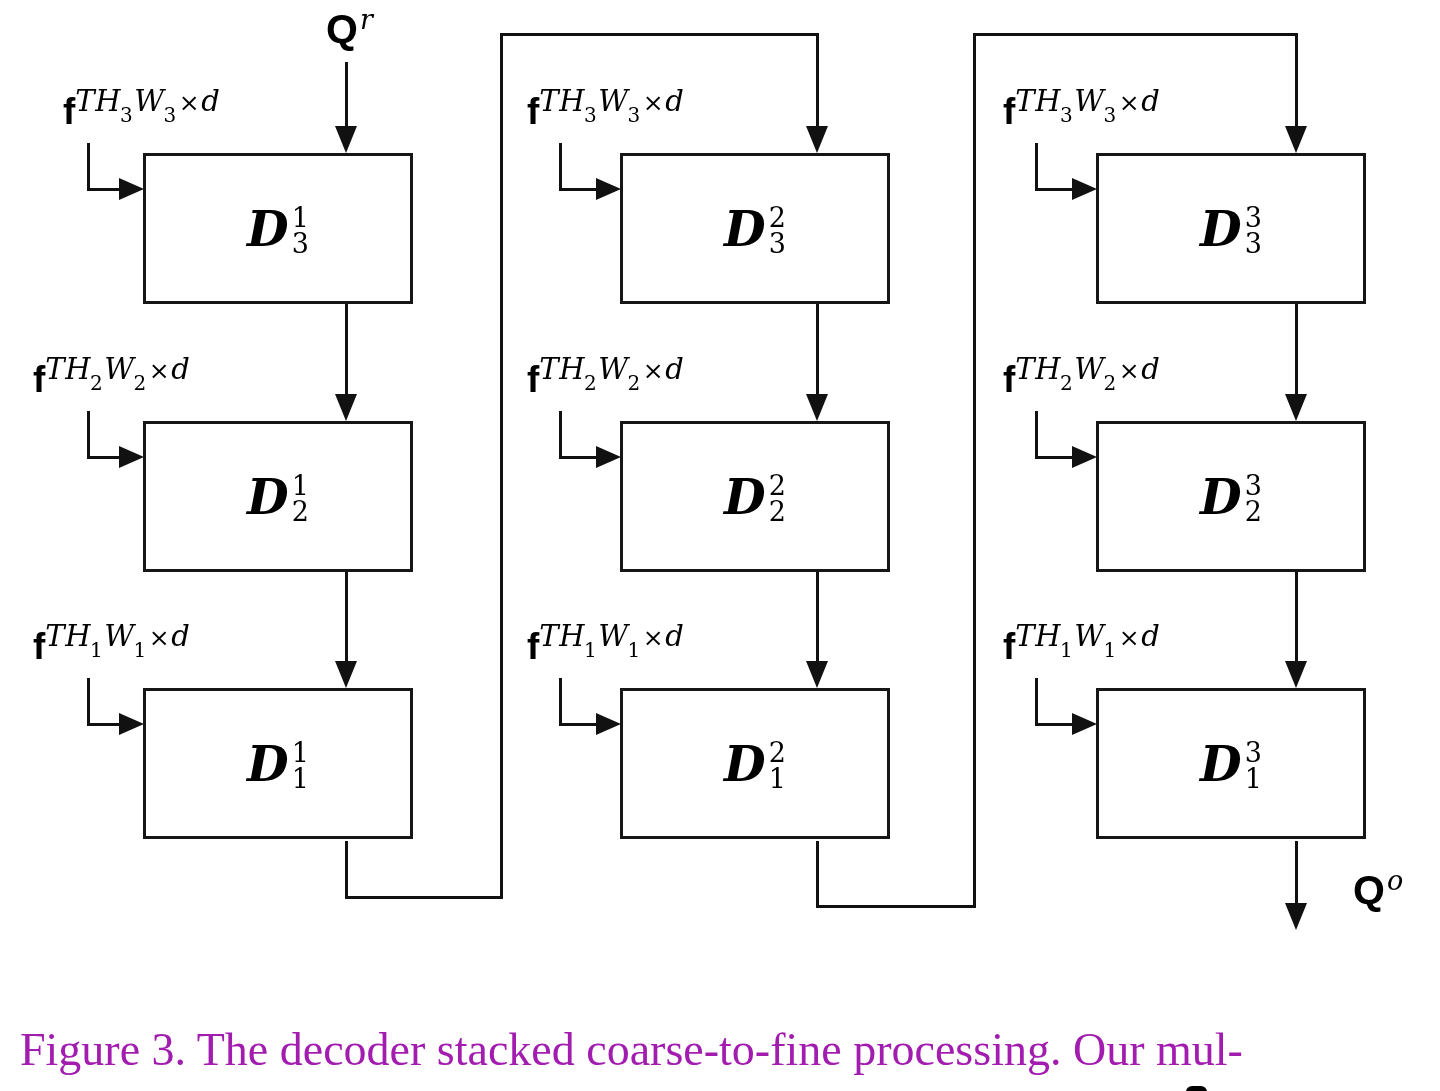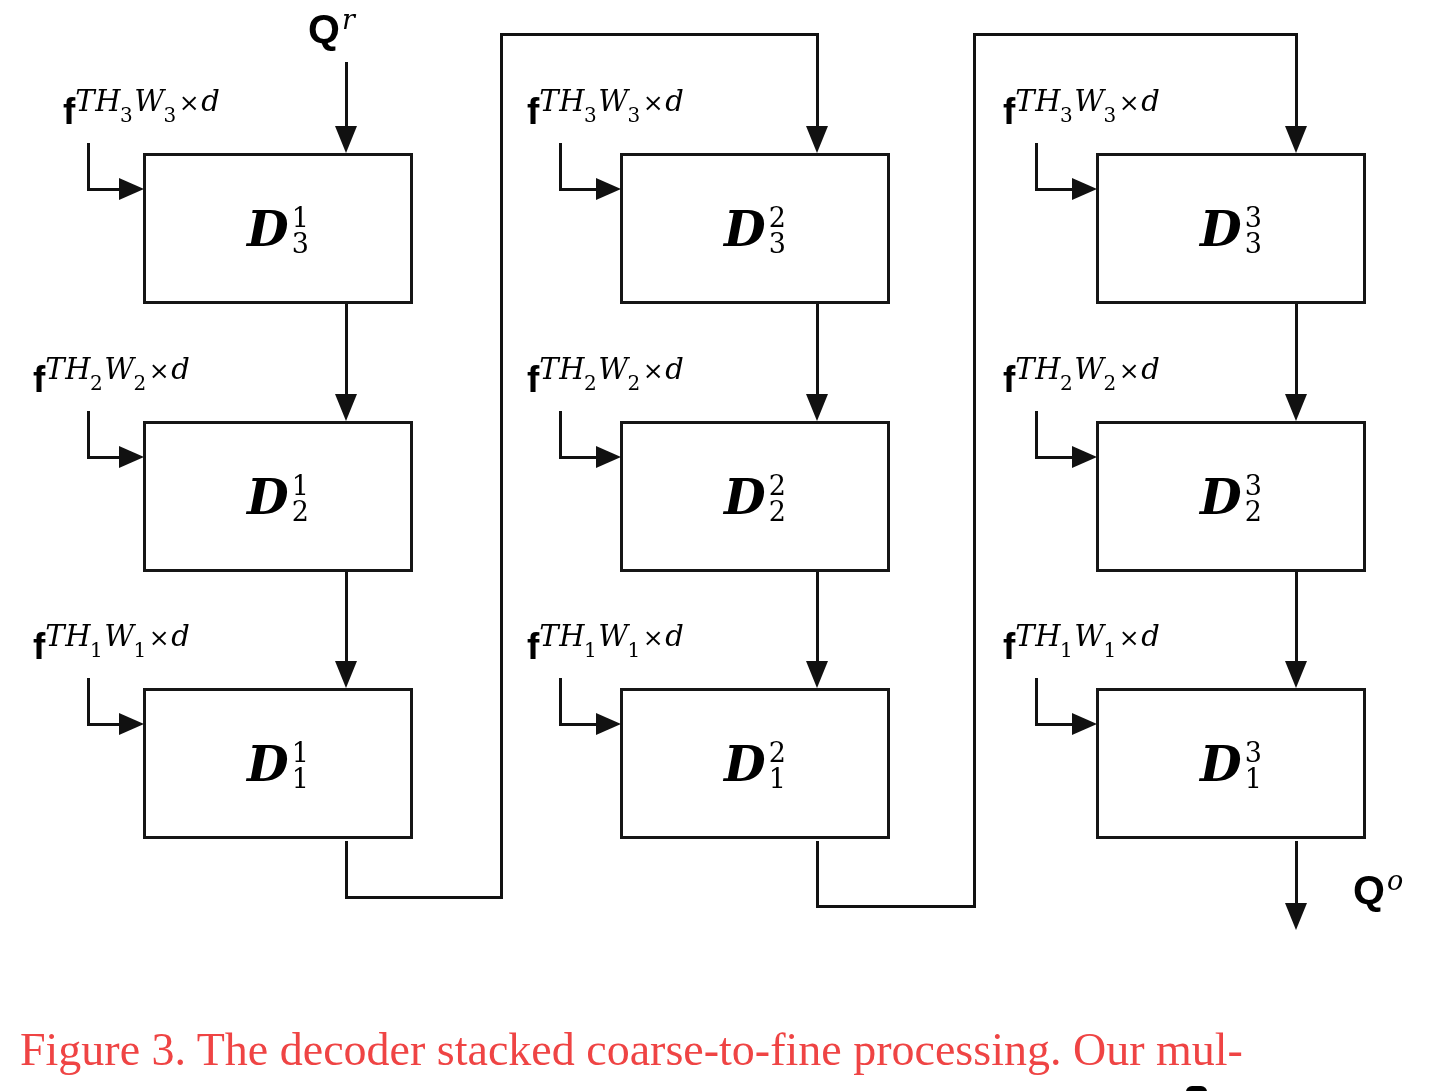--- a/index.html
+++ b/index.html
@@ -33,30 +33,30 @@
   .flabel .fexp .times{font-style:normal;font-size:25px;padding:0 1px;}
   .flabel .fexp .dim{font-style:italic;}
   
   .qlabel{position:absolute;white-space:nowrap;font-family:"Liberation Sans",sans-serif;
     font-weight:700;font-size:41px;}
   .qlabel .qsup{font-family:"DejaVu Serif",serif;font-style:italic;font-weight:400;
     font-size:27px;position:relative;top:-14px;margin-left:2px;}
   
   .caption{position:absolute;left:20px;top:1021px;width:1410px;
     font-family:"Liberation Serif",serif;font-size:46px;line-height:58px;
-    color:#ef4444;white-space:nowrap;}
+    color:#a21caf;white-space:nowrap;}
   .fragment{position:absolute;left:1186px;top:1086px;width:21px;height:6px;
     background:#000;border-radius:10px 10px 0 0;}
 </style>
 </head>
 <body>
 
 <div class="canvas">
 
-  <div class="qlabel" style="left:308px;top:6px;"><span>Q</span><span class="qsup">r</span></div>
+  <div class="qlabel" style="left:326px;top:6px;"><span>Q</span><span class="qsup">r</span></div>
   <div class="vline" style="left:345px;top:62px;height:66px;"></div>
   <div class="head-down" style="left:335px;top:126px;"></div>
 
   <div class="box" style="left:143px;top:153px;">
     <span class="blabel">
         <span class="letter">D</span>
         <span class="scripts">
           <span>1</span>
           <span>3</span>
         </span>

